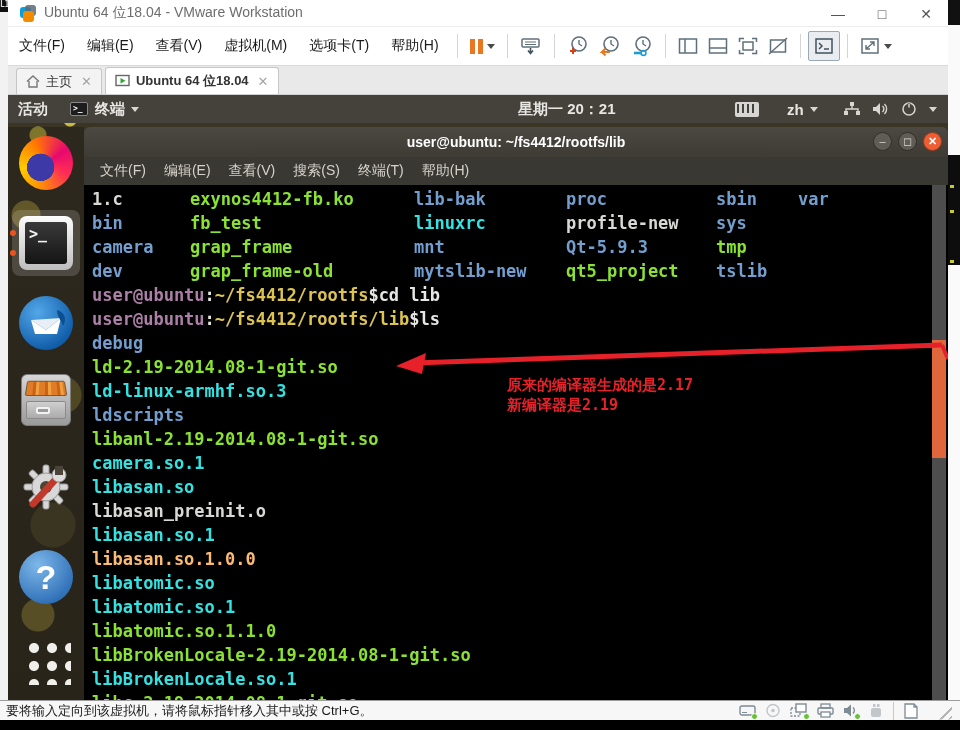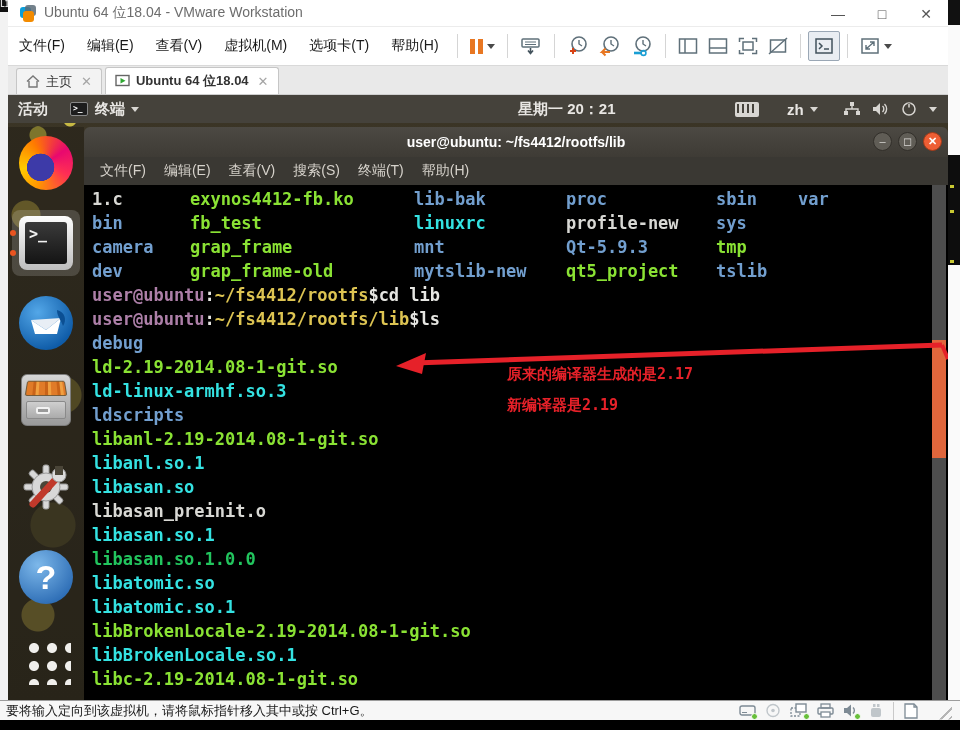--- a/index.html
+++ b/index.html
@@ -374,40 +374,41 @@
                 <div class="trow"><span class="tcell" style="color: rgb(114, 159, 207); width: 98px;">dev</span><span class="tcell" style="color: rgb(138, 226, 52); width: 224px;">grap_frame-old</span><span class="tcell" style="color: rgb(114, 159, 207); width: 152px;">mytslib-new</span><span class="tcell" style="color: rgb(138, 226, 52); width: 150px;">qt5_project</span><span class="tcell" style="color: rgb(114, 159, 207); width: 82px;">tslib</span></div>
               </div>
             <div>
                 <div class="trow"><span style="color: rgb(173, 127, 168);">user@ubuntu</span><span style="color: rgb(230, 230, 226);">:</span><span style="color: rgb(221, 196, 82);">~/fs4412/rootfs</span><span style="color: rgb(230, 230, 226);">$</span><span style="color: rgb(230, 230, 226);">cd lib</span></div>
                 <div class="trow"><span style="color: rgb(173, 127, 168);">user@ubuntu</span><span style="color: rgb(230, 230, 226);">:</span><span style="color: rgb(221, 196, 82);">~/fs4412/rootfs/lib</span><span style="color: rgb(230, 230, 226);">$</span><span style="color: rgb(230, 230, 226);">ls</span></div>
                 <div class="trow"><span style="color: rgb(114, 159, 207);">debug</span></div>
                 <div class="trow"><span style="color: rgb(138, 226, 52);">ld-2.19-2014.08-1-git.so</span></div>
                 <div class="trow"><span style="color: rgb(52, 226, 226);">ld-linux-armhf.so.3</span></div>
                 <div class="trow"><span style="color: rgb(114, 159, 207);">ldscripts</span></div>
                 <div class="trow"><span style="color: rgb(138, 226, 52);">libanl-2.19-2014.08-1-git.so</span></div>
-                <div class="trow"><span style="color: rgb(52, 226, 226);">libanl.so.1</span></div>
+                <div class="trow"><span style="color: rgb(52, 226, 226);">camera.so.1</span></div>
                 <div class="trow"><span style="color: rgb(52, 226, 226);">libasan.so</span></div>
                 <div class="trow"><span style="color: rgb(216, 216, 212);">libasan_preinit.o</span></div>
                 <div class="trow"><span style="color: rgb(52, 226, 226);">libasan.so.1</span></div>
-                <div class="trow"><span style="color: #22c55e;">libasan.so.1.0.0</span></div>
+                <div class="trow"><span style="color: #fdba74;">libasan.so.1.0.0</span></div>
                 <div class="trow"><span style="color: rgb(52, 226, 226);">libatomic.so</span></div>
                 <div class="trow"><span style="color: rgb(52, 226, 226);">libatomic.so.1</span></div>
+                <div class="trow"><span style="color: rgb(138, 226, 52);">libatomic.so.1.1.0</span></div>
                 <div class="trow"><span style="color: rgb(138, 226, 52);">libBrokenLocale-2.19-2014.08-1-git.so</span></div>
                 <div class="trow"><span style="color: rgb(52, 226, 226);">libBrokenLocale.so.1</span></div>
                 <div class="trow"><span style="color: rgb(138, 226, 52);">libc-2.19-2014.08-1-git.so</span></div>
               </div>
             <div class="term-scroll">
               <div class="term-thumb" style="top:155px;height:118px;"></div>
             </div>
             <svg class="overlay" viewBox="0 0 864 515">
               <line x1="858" y1="160" x2="330" y2="178" stroke="#e62129" stroke-width="5"></line>
               <path d="M312 181 L342 168 L338 189 z" fill="#e62129"></path>
               <path d="M858 160 l6 14" stroke="#e62129" stroke-width="4" fill="none"></path>
             </svg>
-            <div class="red-note" style="left:423px;top:180px;">原来的编译器生成的是2.17</div>
+            <div class="red-note" style="left:423px;top:191px;">原来的编译器生成的是2.17</div>
             <div class="red-note" style="left:423px;top:211px;">新编译器是2.19</div>
           </div>
         </div>
 
       </div>
     </div>
   </div>
 
   <div class="behind-right">
     <div class="br-seg" style="top:0;height:25px;background:#111;"></div>

